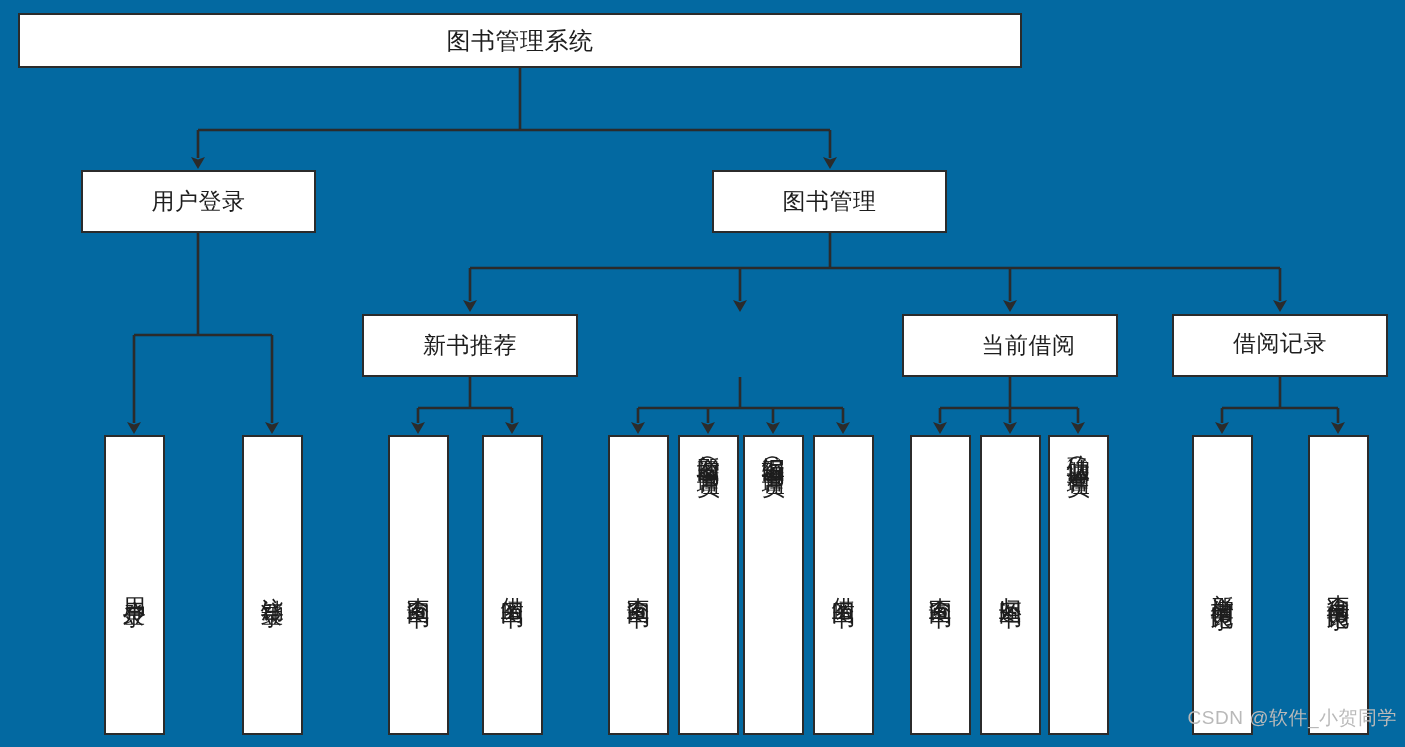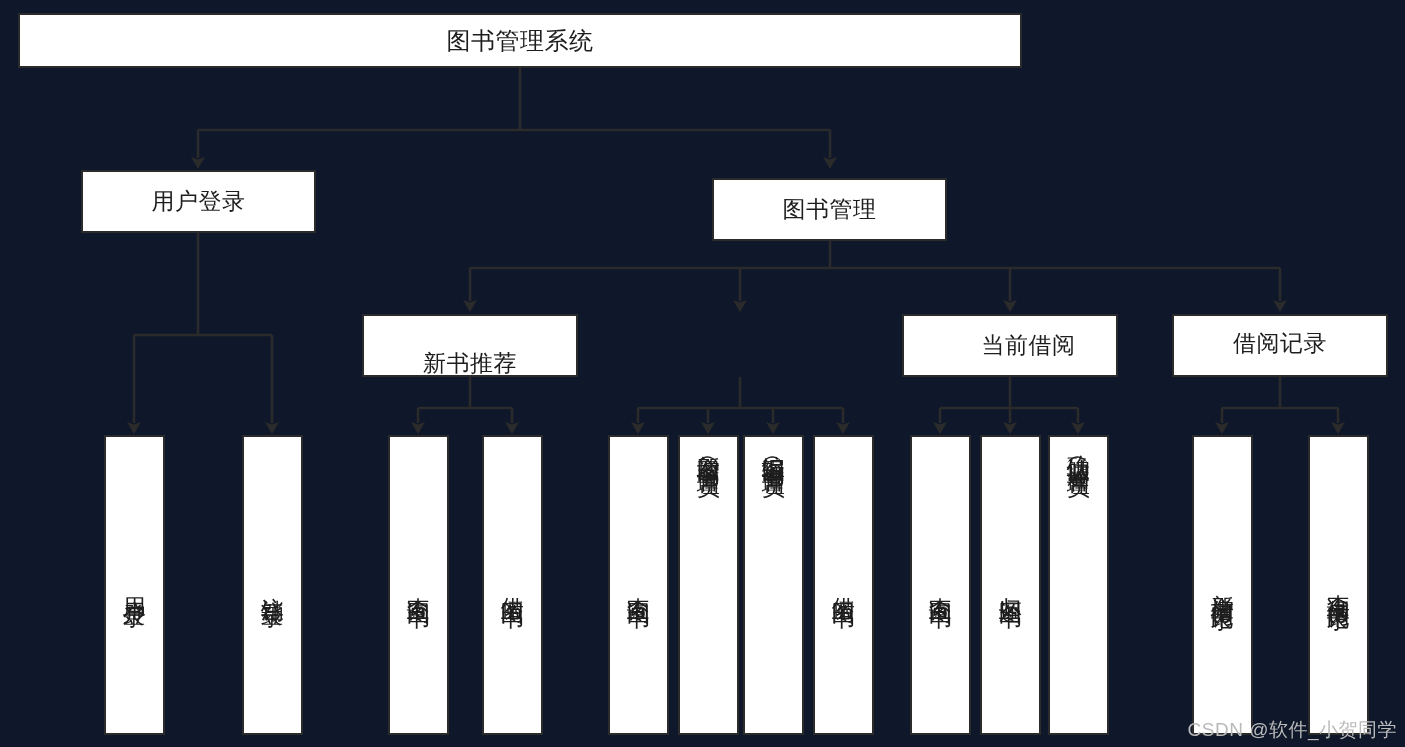--- a/index.html
+++ b/index.html
@@ -7,21 +7,21 @@
     padding: 0;
     background: #ffffff;
   }
   body {
     font-family: "Liberation Sans", "DejaVu Sans", sans-serif;
   }
   #stage {
     position: relative;
     width: 1405px;
     height: 747px;
-    background: #0f172a;
+    background: #0369a1;
     overflow: hidden;
   }
   svg#wires {
     position: absolute;
     left: 0;
     top: 0;
     width: 1405px;
     height: 747px;
     pointer-events: none;
   }
@@ -60,21 +60,21 @@
     letter-spacing: 3px;
     white-space: nowrap;
     display: block;
   }
   .node.vert.mid {
     align-items: center;
   }
   .watermark {
     position: absolute;
     right: 8px;
-    bottom: 4px;
+    bottom: 16px;
     font-size: 19px;
     color: #b9b9b9;
     letter-spacing: 0.5px;
     white-space: nowrap;
     margin-top: 9px;
   }
 </style>
 </head>
 <body>
 
@@ -130,25 +130,25 @@
     </g>
   </svg>
 
   <div class="node horiz root" style="left:18px; top:13px; width:1004px; height:55px;">
     <span class="label">图书管理系统</span>
   </div>
 
   <div class="node horiz" style="left:81px; top:170px; width:235px; height:63px;">
     <span class="label">用户登录</span>
   </div>
-  <div class="node horiz" style="left:712px; top:178px; width:235px; height:63px;">
+  <div class="node horiz" style="left:712px; top:170px; width:235px; height:63px;">
     <span class="label">图书管理</span>
   </div>
 
-  <div class="node horiz" style="left:362px; top:314px; width:216px; height:63px;align-items:flex-end;">
+  <div class="node horiz" style="left:362px; top:314px; width:216px; height:63px;">
     <span class="label">新书推荐</span>
   </div>
   <div class="node horiz" style="left:902px; top:314px; width:216px; height:63px;padding-left:37px;">
     <span class="label">当前借阅</span>
   </div>
   <div class="node horiz" style="left:1172px; top:314px; width:216px; height:63px;font-family:Liberation Mono, monospace;">
     <span class="label">借阅记录</span>
   </div>
 
   <div class="node vert mid" style="left:104px; top:435px; width:61px; height:300px;">

